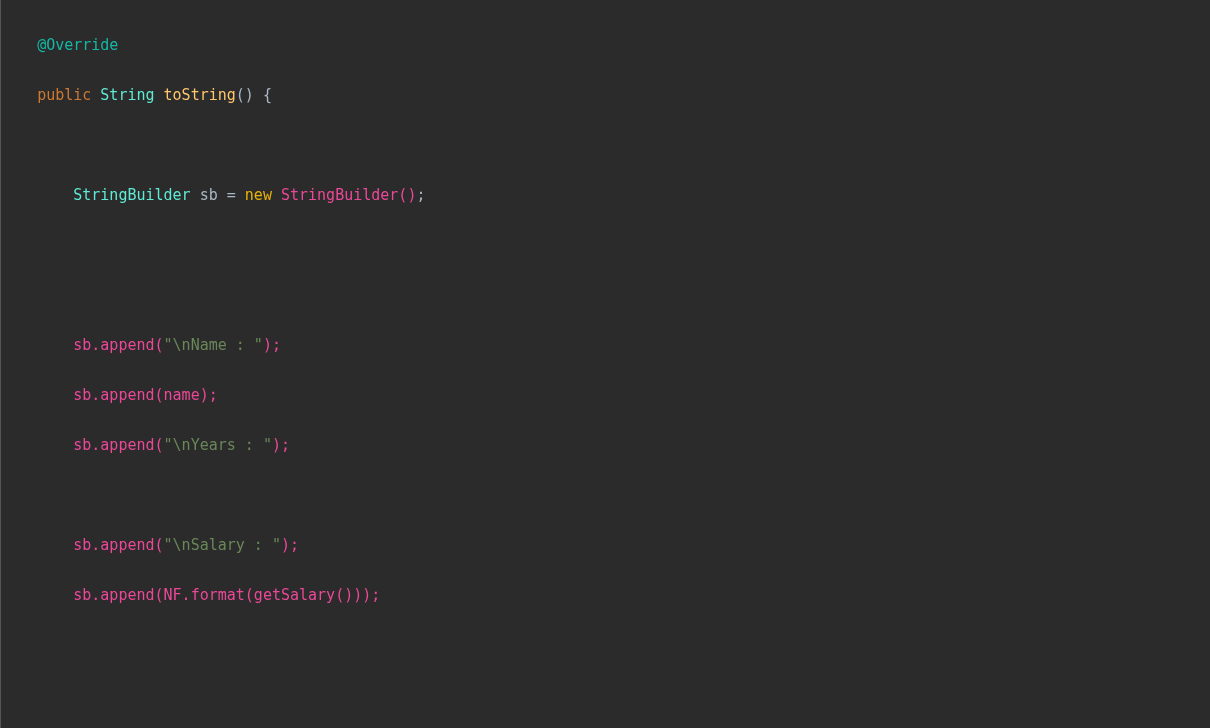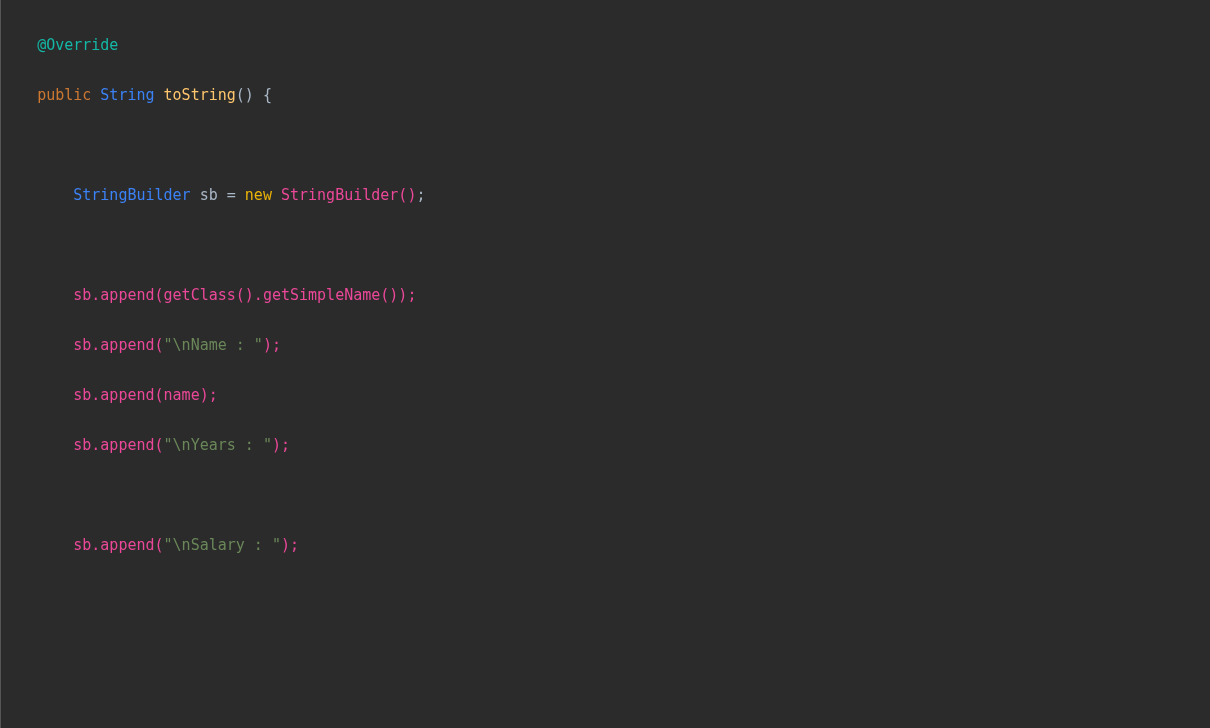--- a/index.html
+++ b/index.html
@@ -22,44 +22,44 @@
     .code-editor {
       white-space: pre;
       padding-left: 0;
     }
     .line {
       display: block;
       min-height: 25px;
     }
     .annotation { color: #14b8a6; }
     .keyword { color: #cc7832; text-align: center; }
-    .type { color: #3b82f6; }
+    .type { color: #5eead4; }
     .method-decl { color: #ffc66d; }
     .identifier { color: #a9b7c6; }
     .string { color: #6a8759; }
     .punct { color: #a9b7c6; }
     .new-kw { color: #eab308; }
     .call { color: #ec4899; }
   </style>
 </head>
 <body>
 
 <div class="code-editor">
 <span class="line"><span>    </span><span class="annotation">@Override</span></span>
 <span class="line"><span>    </span><span class="keyword">public</span><span> </span><span class="type">String</span><span> </span><span class="method-decl">toString</span><span class="punct">()</span><span class="punct"> {</span></span>
 <span class="line"> </span>
 <span class="line"><span>        </span><span class="type">StringBuilder</span><span class="identifier"> sb </span><span class="punct">= </span><span class="new-kw">new</span><span class="call"> StringBuilder()</span><span class="punct">;</span></span>
 <span class="line"> </span>
-<span class="line"><span>        </span><span class="call">sb.append(getClass().getSimpleName());</span></span>
+<span class="line"><span>        </span></span>
 <span class="line"><span>        </span><span class="call">sb.append(</span><span class="string">"\nName : "</span><span class="call">);</span></span>
 <span class="line"><span>        </span><span class="call">sb.append(name);</span></span>
 <span class="line"><span>        </span><span class="call">sb.append(</span><span class="string">"\nYears : "</span><span class="call">);</span></span>
 <span class="line"> </span>
 <span class="line"><span>        </span><span class="call">sb.append(</span><span class="string">"\nSalary : "</span><span class="call">);</span></span>
-<span class="line"><span>        </span></span>
+<span class="line"><span>        </span><span class="call">sb.append(NF.format(getSalary()));</span></span>
 <span class="line"> </span>
 
 
 
 
 
 
 
 
 

